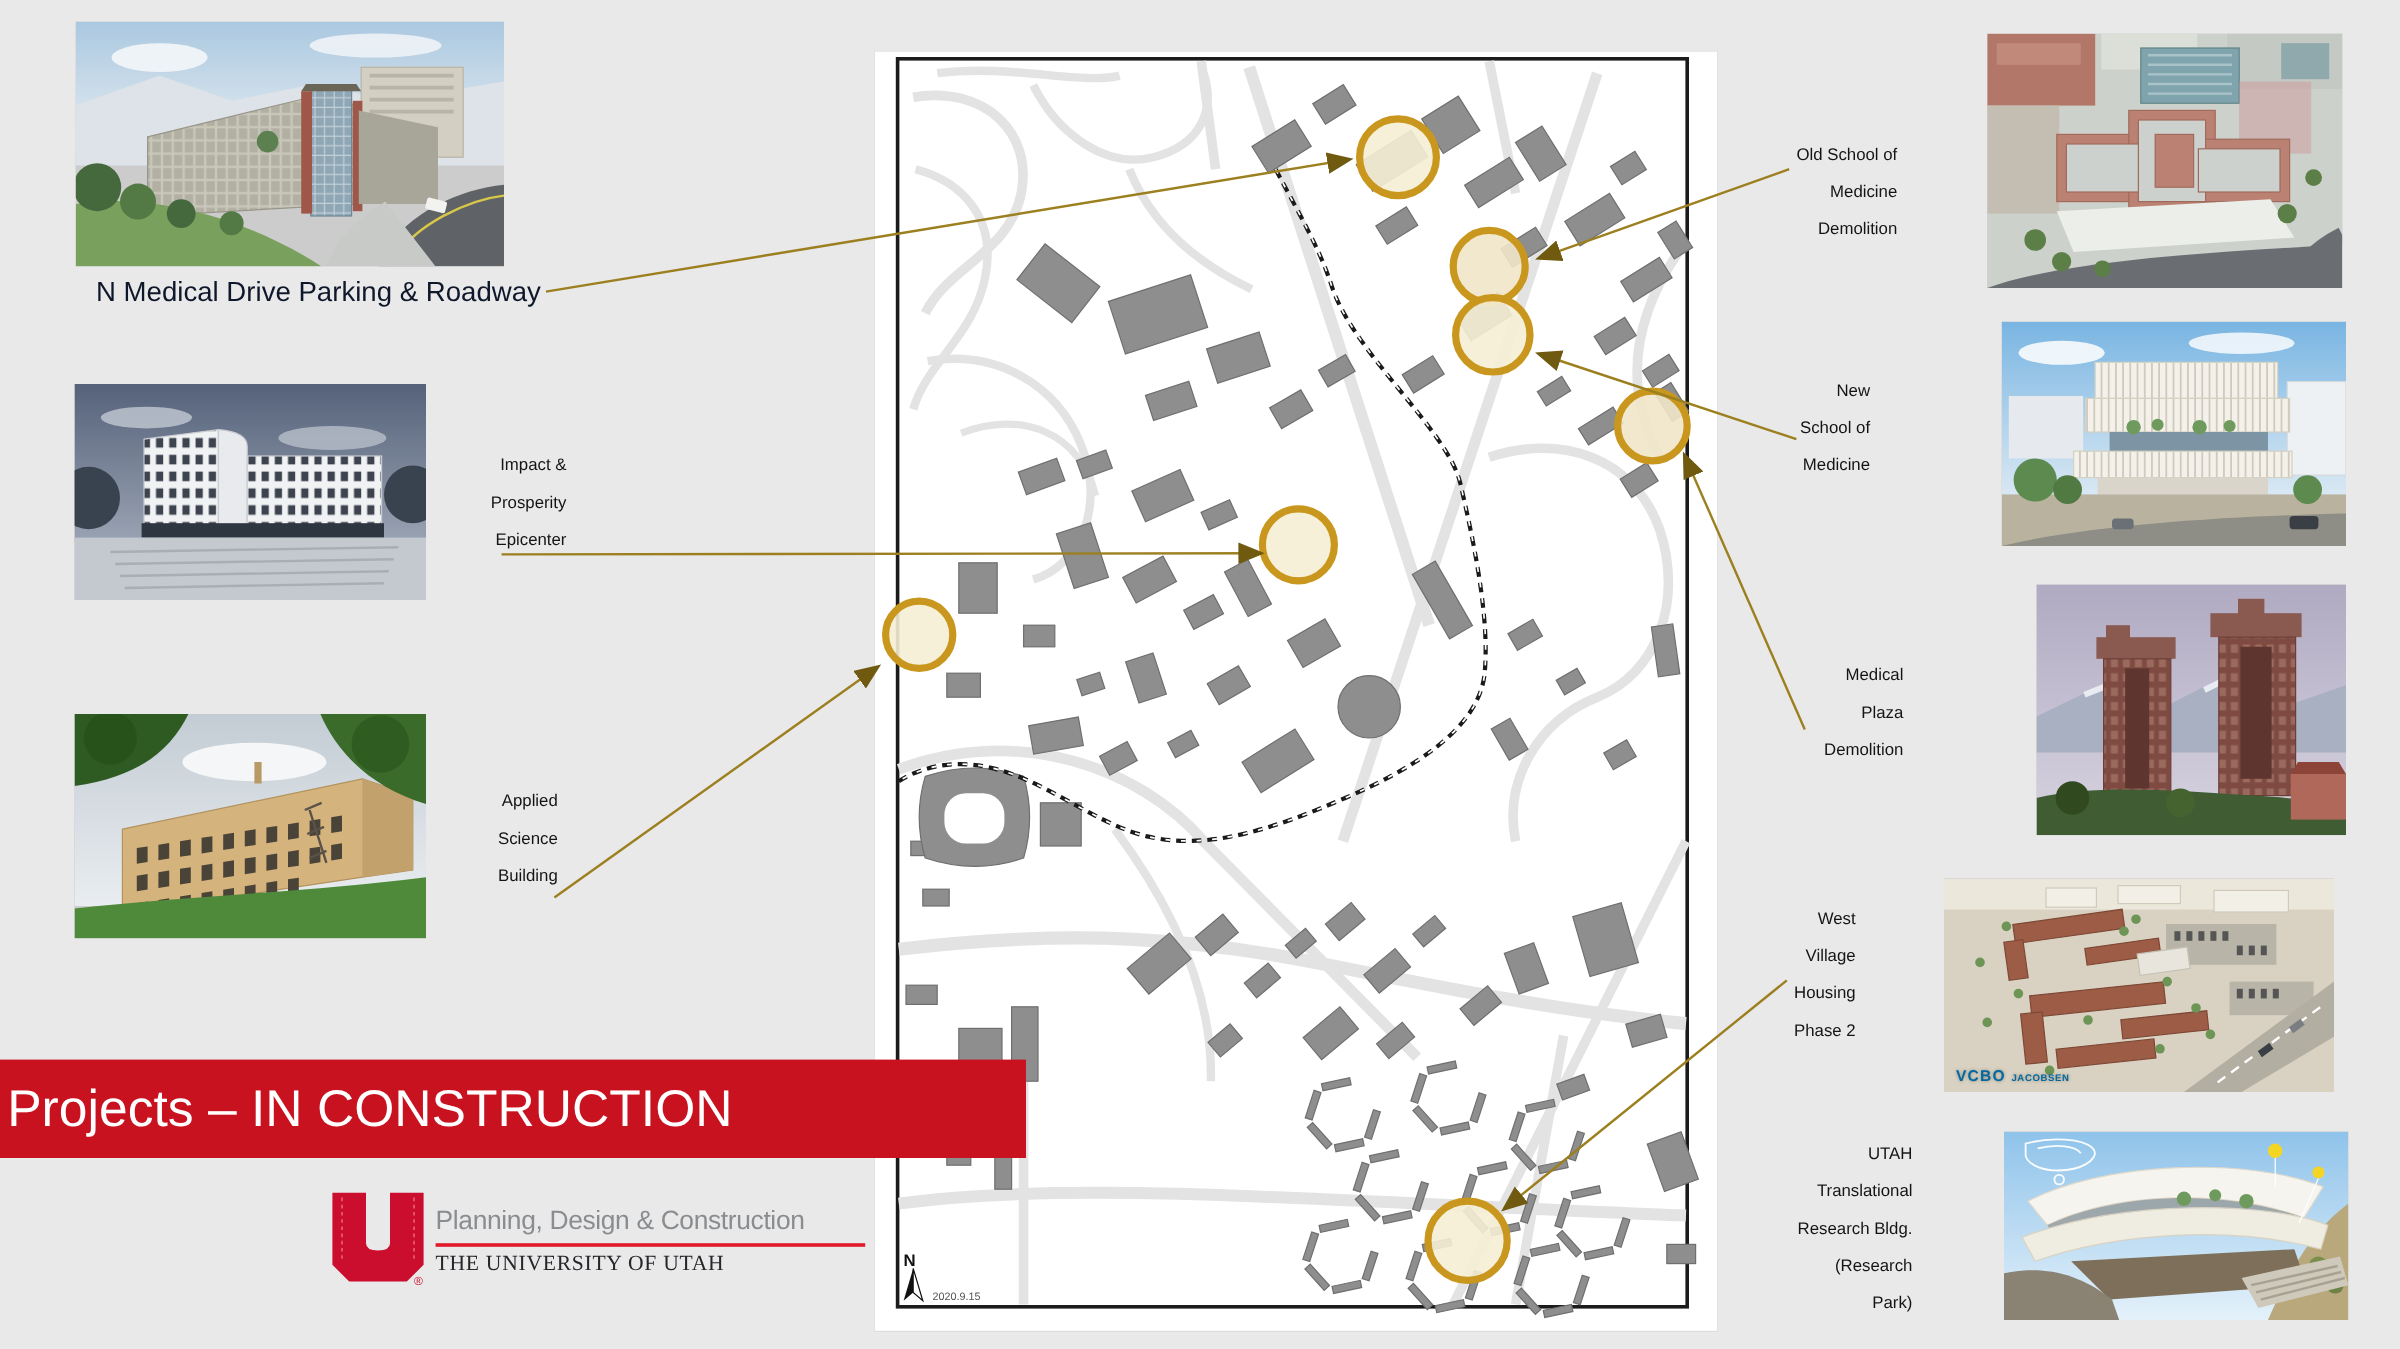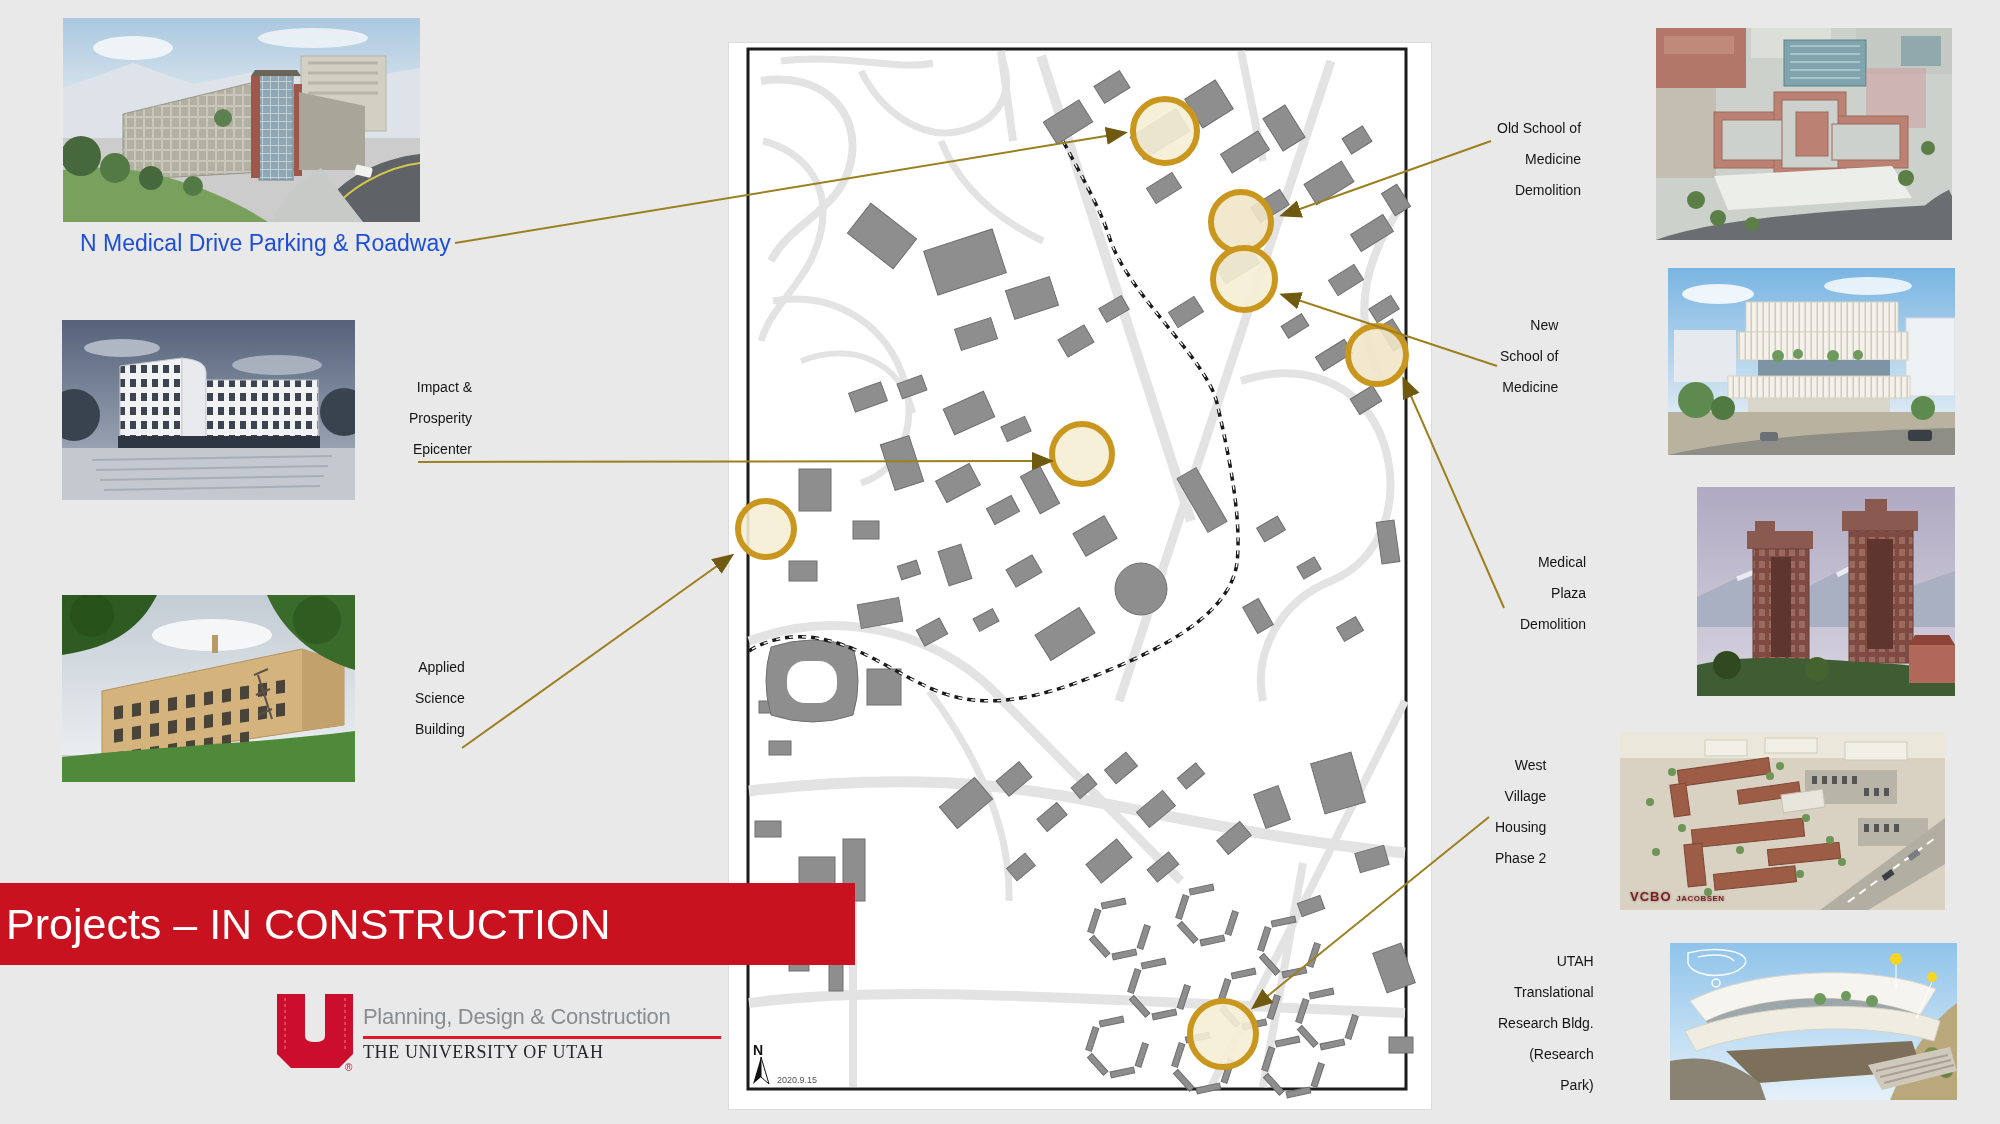--- a/index.html
+++ b/index.html
@@ -1,37 +1,37 @@
 <!DOCTYPE html>
 <html><head>
 <meta charset="utf-8">
 <style>
   html,body{margin:0;padding:0;}
   body{width:2000px;height:1124px;background:#e9e9ea;position:relative;overflow:hidden;
        font-family:"Liberation Sans",sans-serif;color:#141414;}
   .photo{position:absolute;overflow:hidden;background:#ccc;}
   .photo svg{display:block;width:100%;height:100%;}
-  .caption{position:absolute;font-size:23px;color:#1d4ed8;white-space:nowrap;}
+  .caption{position:absolute;font-size:23px;color:#0f172a;white-space:nowrap;}
   .callout{position:absolute;font-size:14px;line-height:31px;color:#141414;text-align:right;}
   .callout span{display:block;}
   #map-sheet{position:absolute;left:728px;top:42px;width:702px;height:1066px;background:#fff;
              border:1px solid #dcdcdc;z-index:1;}
   #map-sheet svg{display:block;width:100%;height:100%;}
   #overlay{position:absolute;left:0;top:0;width:2000px;height:1124px;z-index:2;pointer-events:none;}
   #banner{position:absolute;left:0;top:883px;width:855px;height:82px;background:#c9121f;z-index:3;
           display:flex;align-items:center;}
   #banner .t{color:#fff;font-size:43px;padding-left:6px;letter-spacing:0px;white-space:nowrap;}
   #logo{position:absolute;left:275px;top:992px;width:470px;height:90px;z-index:3;}
   #logo .umark{position:absolute;left:0;top:0;width:80px;height:80px;}
   #logo .dept{position:absolute;left:88px;top:12px;font-size:22px;font-weight:normal;color:#8a8d90;
               white-space:nowrap;letter-spacing:-0.3px;}
   #logo .rule{position:absolute;left:88px;top:44px;width:358px;height:3px;background:#e01a2b;}
   #logo .univ{position:absolute;left:88px;top:50px;font-family:"Liberation Serif",serif;
               font-size:18px;color:#26272a;letter-spacing:0.6px;white-space:nowrap;text-align:center;}
-  .wm{position:absolute;left:10px;bottom:6px;color:#7f1d1d;font-weight:bold;font-size:13px;
+  .wm{position:absolute;left:10px;bottom:6px;color:#0369a1;font-weight:bold;font-size:13px;
       letter-spacing:1px;text-shadow:0 0 3px rgba(0,0,0,.35);}
   .wm small{font-size:8px;font-weight:bold;letter-spacing:.5px;}
 </style>
 </head>
 <body>
 
 <div class="photo" style="left:63px;top:18px;width:357px;height:204px;">
   <svg viewBox="0 0 357 204" preserveAspectRatio="none">
     <defs>
       <linearGradient id="sky1" x1="0" y1="0" x2="0" y2="1">

